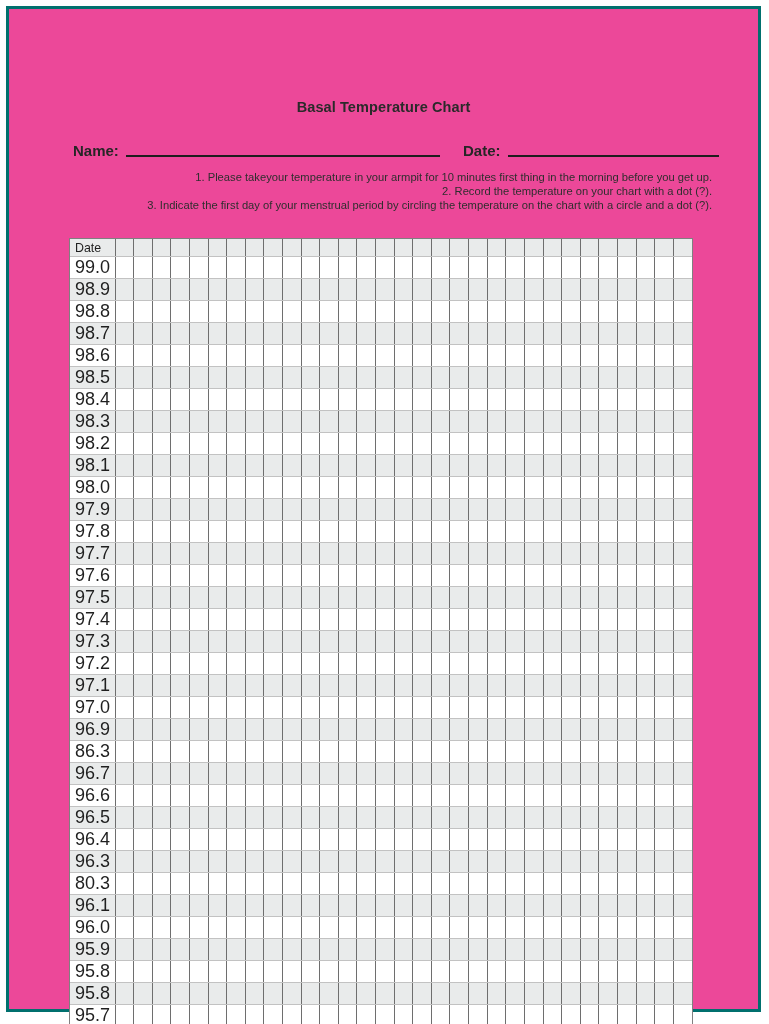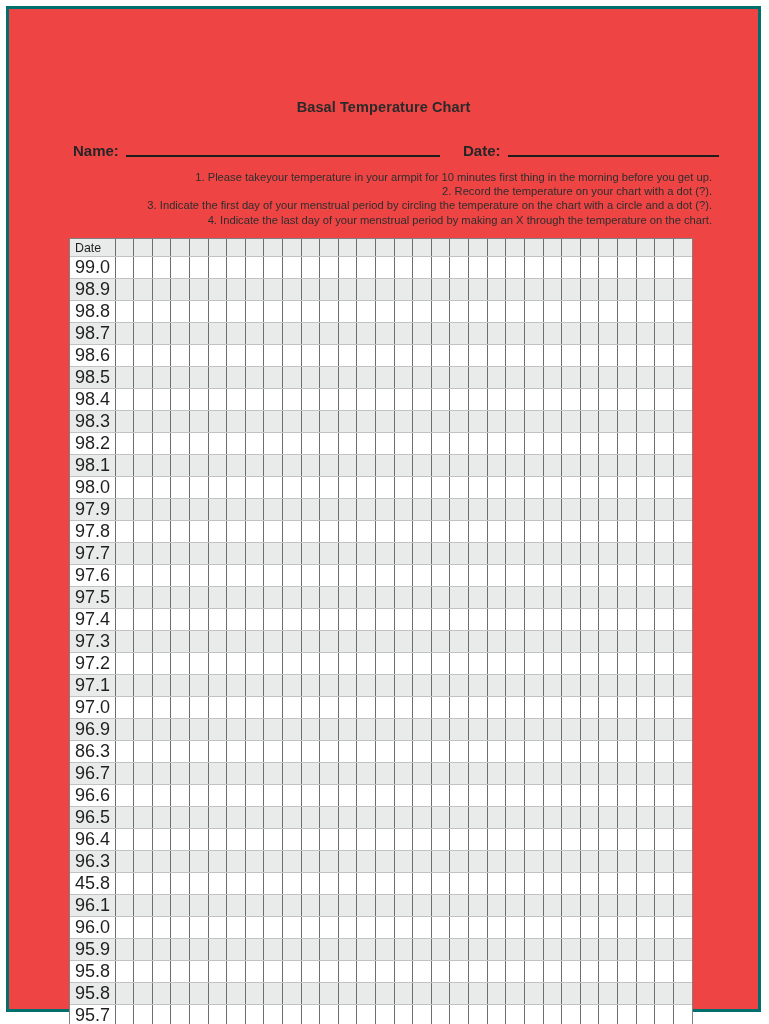--- a/index.html
+++ b/index.html
@@ -17,21 +17,21 @@
 
   
   #page-frame {
     position: absolute;
     left: 6px;
     top: 6px;
     width: 755px;
     height: 1006px;
     border: 3px solid #00706e;
     box-sizing: border-box;
-    background: #ef4444;
+    background: #ec4899;
   }
 
   #sheet {
     position: absolute;
     left: 0;
     top: 0;
     width: 100%;
     height: 100%;
   }
 
@@ -179,21 +179,20 @@
       <div class="field-group" id="name-group">
         <span class="field-label">Name:</span>
         <span class="field-rule" id="name-rule"></span>
       </div>
     </div>
 
     <div id="instructions">
       <div class="instruction-line">1. Please takeyour temperature in your armpit for 10 minutes first thing in the morning before you get up.</div>
       <div class="instruction-line">2. Record the temperature on your chart with a dot (?).</div>
       <div class="instruction-line">3. Indicate the first day of your menstrual period by circling the temperature on the chart with a circle and a dot (?).</div>
-      <div class="instruction-line">4. Indicate the last day of your menstrual period by making an X through the temperature on the chart.</div>
     </div>
 
     <div id="chart-table-wrap">
       <table id="chart-grid">
         <tbody id="chart-body">
             <tr id="header-row">
               <th class="label-cell">Date</th>
               <th></th>
               <th></th>
               <th></th>
@@ -1172,21 +1171,21 @@
               <td></td>
               <td></td>
               <td></td>
               <td></td>
               <td></td>
               <td></td>
               <td></td>
               <td></td>
             </tr>
             <tr class="row-plain">
-              <td class="label-cell">45.8</td>
+              <td class="label-cell">80.3</td>
               <td></td>
               <td></td>
               <td></td>
               <td></td>
               <td></td>
               <td></td>
               <td></td>
               <td></td>
               <td></td>
               <td></td>

